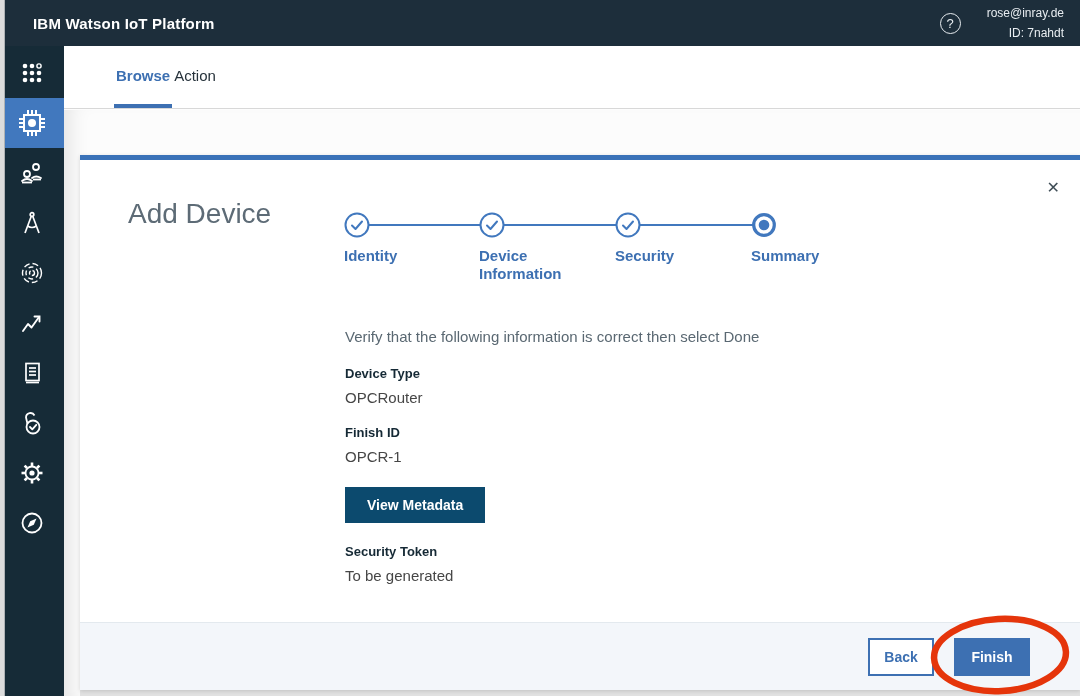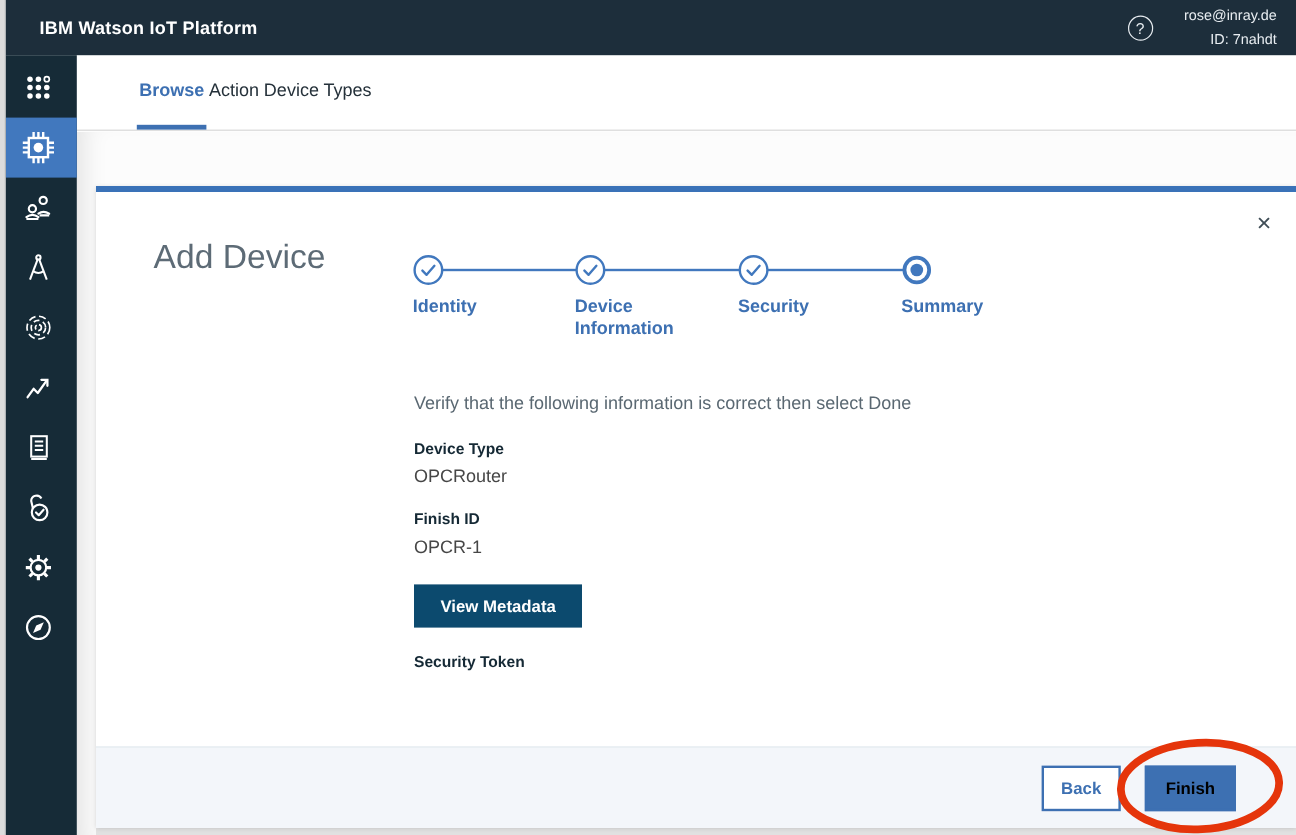--- a/index.html
+++ b/index.html
@@ -59,21 +59,21 @@
   .field-value { font-size:15px; color:#464646; line-height:20px; margin-top:6px; }
   .meta-btn { margin-top:20px; height:36px; min-width:131px; padding:0 22px; background:#0c4a6e; color:#fff;
               border:none; font-family:"Liberation Sans",sans-serif; font-size:14px; font-weight:700; cursor:pointer; }
 
   
   .modal-footer { position:absolute; left:0; bottom:0; width:1000px; height:68px; background:#f3f6fa;
                   border-top:1px solid #e3e9ee; display:flex; align-items:center; justify-content:flex-end;
                   gap:20px; padding-right:50px; }
   .btn { height:38px; font-family:"Liberation Sans",sans-serif; font-size:14px; font-weight:700; cursor:pointer; }
   .btn-back { width:66px; background:#fff; border:2px solid #3d70b2; color:#3d70b2; }
-  .btn-finish { width:76px; background:#3d70b2; border:2px solid #3d70b2; color:#000000; }
+  .btn-finish { width:76px; background:#3d70b2; border:2px solid #3d70b2; color:#ffffff; }
 
   
   .annot { position:absolute; left:925px; top:612px; width:155px; height:84px; z-index:8; pointer-events:none; }
 </style>
 </head>
 <body>
 
 <div class="page">
 
   <div class="header">
@@ -194,21 +194,20 @@
       <svg width="30" height="30" viewBox="0 0 30 30" fill="none" stroke="#fff" stroke-width="1.8">
         <circle cx="15" cy="15" r="9.5"></circle>
         <path d="M19.5 10.5 L16.8 16.8 L10.5 19.5 L13.2 13.2 Z" fill="#fff" stroke="none"></path>
       </svg>
     </div>
   </div>
 
   <div class="tabbar">
     <div class="tab active">Browse</div>
     <div class="tab">Action</div>
-    <div class="tab">Device Types</div>
   </div>
 
   <div class="main"></div>
   <div class="bottom-strip"></div>
 
   <div class="modal">
     <div class="close-x">✕</div>
     <div class="wizard-title">Add Device</div>
 
     <div class="stepper">
@@ -260,20 +259,21 @@
 
       <div class="field-label">Device Type</div>
       <div class="field-value">OPCRouter</div>
 
       <div class="field-label">Finish ID</div>
       <div class="field-value">OPCR-1</div>
 
       <button class="meta-btn">View Metadata</button>
 
       <div class="field-label" style="margin-top:20px">Security Token</div>
+      <div class="field-value">To be generated</div>
     </div>
 
     <div class="modal-footer">
       <button class="btn btn-back">Back</button>
       <button class="btn btn-finish">Finish</button>
     </div>
   </div>
 
   <svg class="annot" viewBox="0 0 155 84">
     <ellipse cx="75" cy="43" rx="66" ry="36" fill="none" stroke="#e5350b" stroke-width="6.5" transform="rotate(-3 75 43)" stroke-linecap="round"></ellipse>

